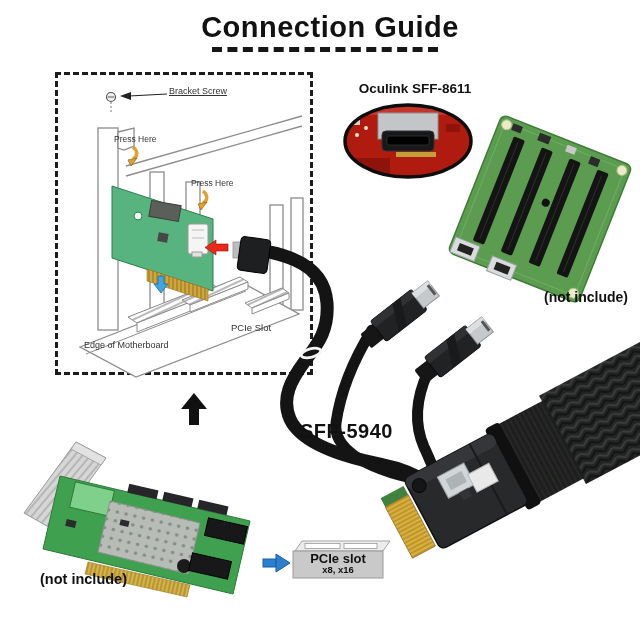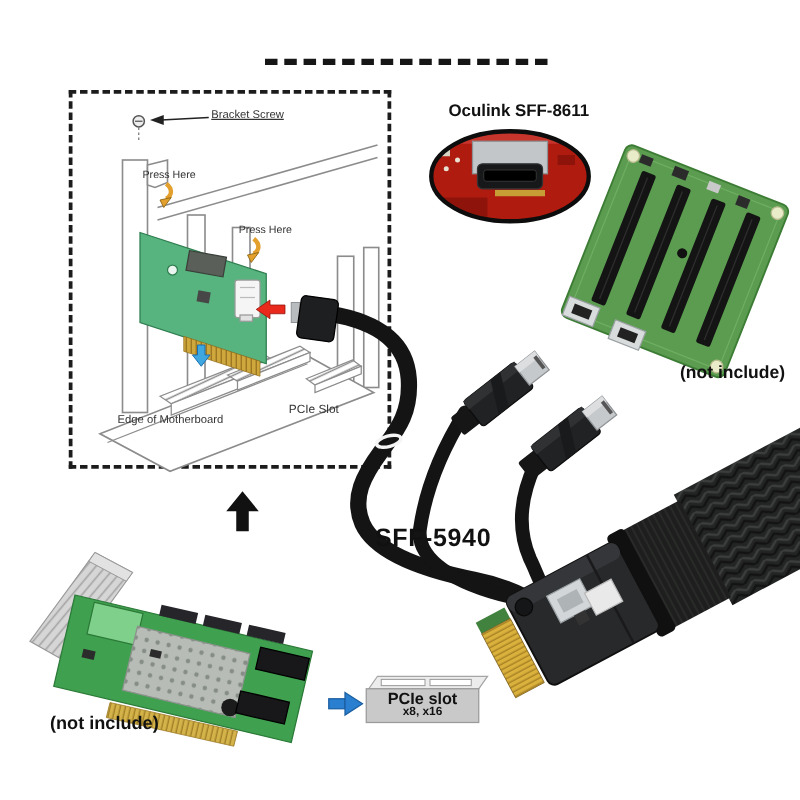--- a/index.html
+++ b/index.html
@@ -11,21 +11,21 @@
   .center{text-align:center;}
   #dash-box{position:absolute;left:55px;top:72px;width:252px;height:297px;
             border:3px dashed #1c1c1c;z-index:1;background:transparent;}
   #title{left:170px;top:11px;width:320px;font-size:29px;font-weight:bold;letter-spacing:.5px;}
   #title-underline{left:212px;top:47px;width:226px;height:0;border-top:5px dashed #161616;z-index:3;position:absolute;}
   .diag-lbl{font-size:9px;color:#333;}
   #lbl-bracket{left:169px;top:86px;text-decoration:underline;}
   #lbl-press1{left:114px;top:134px;font-size:8.5px;}
   #lbl-press2{left:191px;top:178px;font-size:8.5px;}
   #lbl-pcieslot{left:231px;top:322px;font-size:9.5px;}
-  #lbl-edge{left:84px;top:330px;margin-left:10px;}
+  #lbl-edge{left:84px;top:340px;}
   #lbl-oculink{left:345px;top:81px;width:140px;font-size:13.5px;text-align:center;}
   #lbl-notinc-r{left:536px;top:289px;width:100px;font-size:14px;}
   #lbl-sff8654{left:300px;top:420px;font-size:20px;letter-spacing:.5px;}
   #lbl-caption{left:110px;top:444px;width:152px;font-size:12.5px;line-height:13.5px;}
   #lbl-notinc-l{left:40px;top:571px;font-size:14.5px;}
   #badge-title{left:293px;top:551px;width:90px;font-size:13px;}
   #badge-sub{left:293px;top:564px;width:90px;font-size:9.5px;}
 </style>
 </head>
 <body>
@@ -236,20 +236,21 @@
       <polygon points="276,554 290,563 276,572" fill="#2a7fd0" stroke="#1a5fa0"></polygon>
     </g>
     <g>
       <polygon points="295,551 302,541 390,541 383,551" fill="#ececec" stroke="#a5a5a5"></polygon>
       <rect x="305" y="543.5" width="35" height="5" fill="#fff" stroke="#999" stroke-width="0.8"></rect>
       <rect x="344" y="543.5" width="33" height="5" fill="#fff" stroke="#999" stroke-width="0.8"></rect>
       <rect x="293" y="551" width="90" height="27" fill="#c9c9c9" stroke="#9a9a9a"></rect>
     </g>
   </svg>
 
+  <div class="txt center b" id="title">Connection Guide</div>
   <div id="title-underline"></div>
 
   <div class="txt diag-lbl" id="lbl-bracket">Bracket Screw</div>
   <div class="txt diag-lbl" id="lbl-press1">Press Here</div>
   <div class="txt diag-lbl" id="lbl-press2">Press Here</div>
   <div class="txt diag-lbl" id="lbl-pcieslot">PCIe Slot</div>
   <div class="txt diag-lbl" id="lbl-edge">Edge of Motherboard</div>
 
   <div class="txt center b" id="lbl-oculink">Oculink SFF-8611</div>
   <div class="txt center b" id="lbl-notinc-r">(not include)</div>

